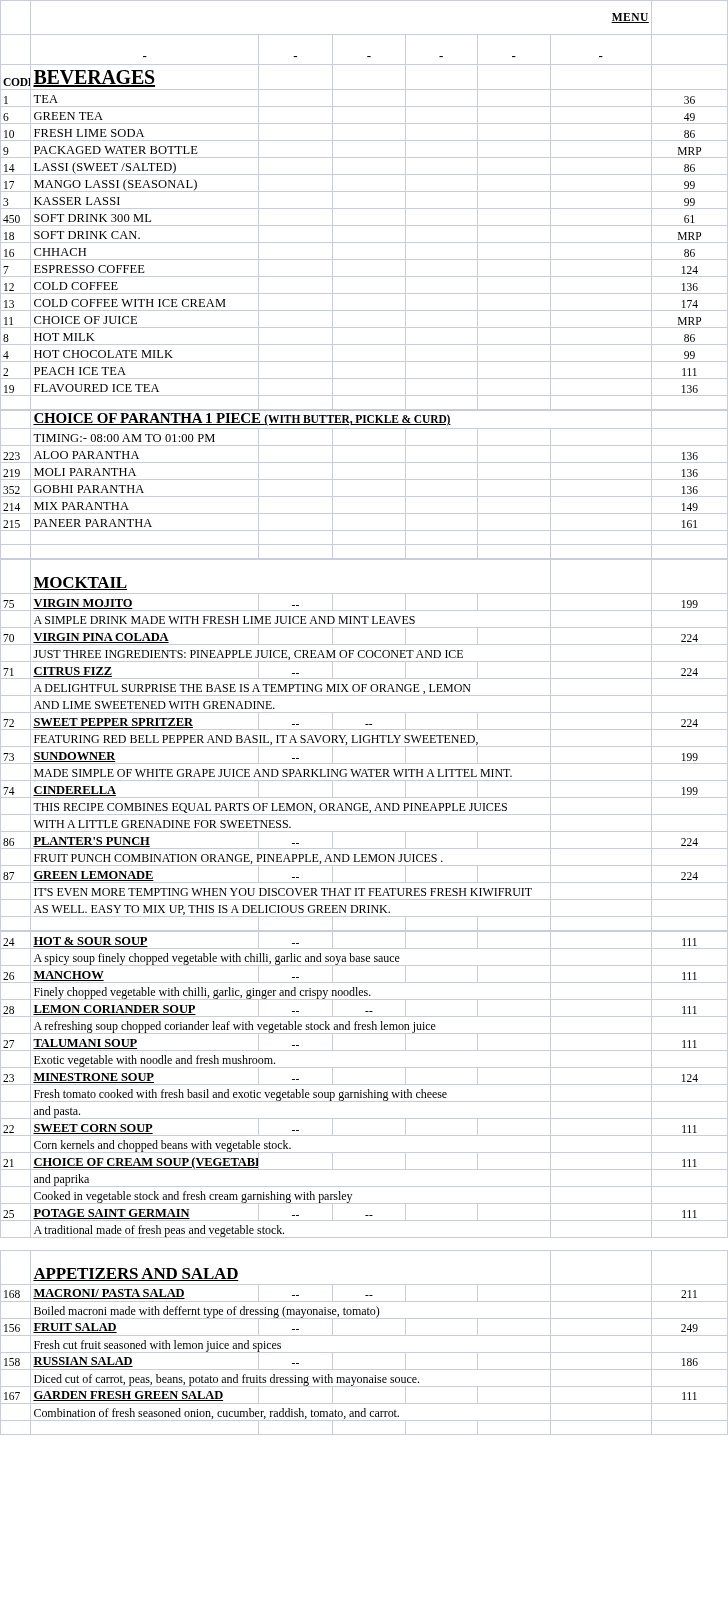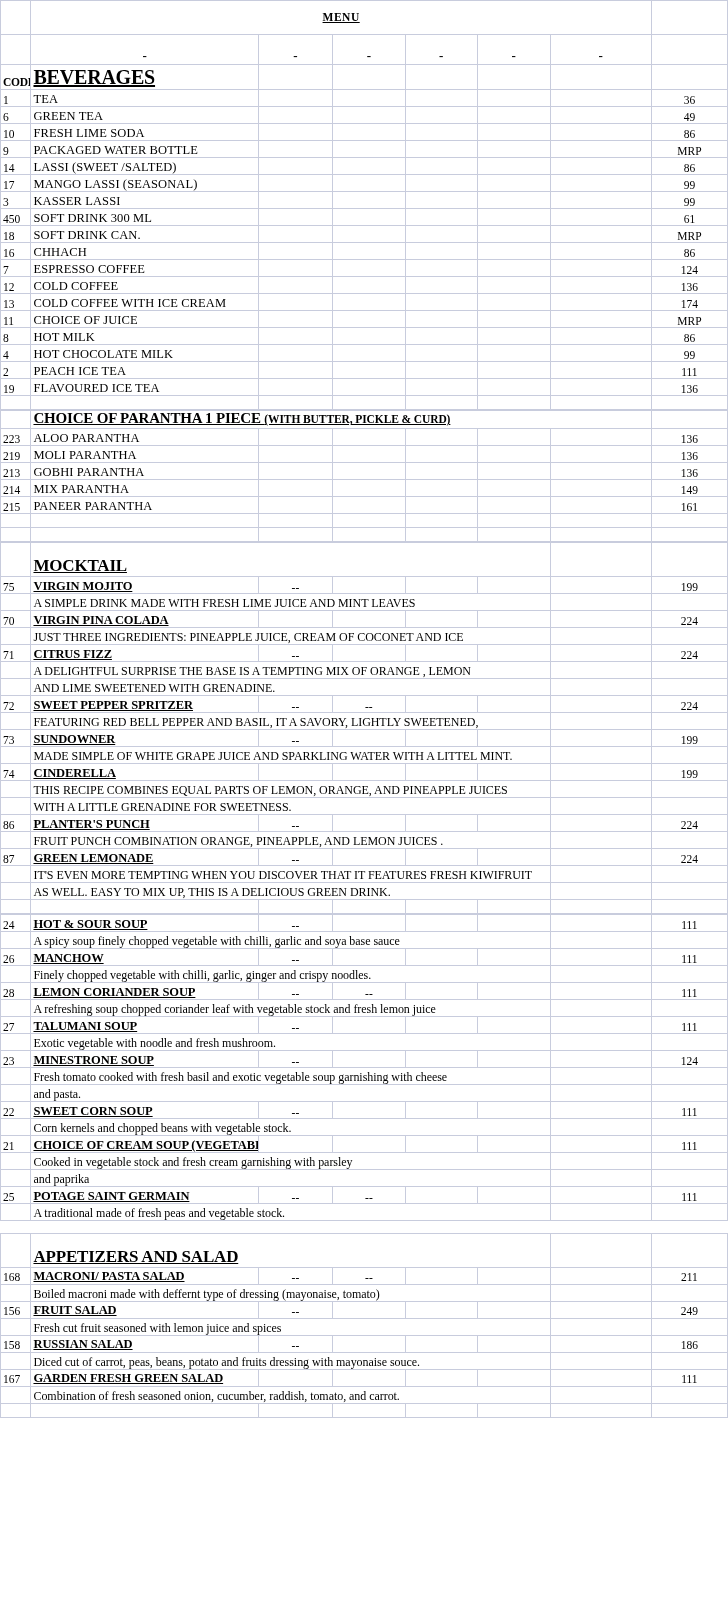--- a/index.html
+++ b/index.html
@@ -61,21 +61,21 @@
 
   
   td.dash {
     text-align: center;
     color: #000;
     font-size: 11px;
   }
   td.dash::after { content: "-"; }
 
   
-  tr.title-row td { height: 34px; vertical-align: middle; }
+  tr.title-row td { height: 34px; vertical-align: middle; text-align: right; }
   .menu-title {
     text-align: center;
     font-size: 26px;
     font-weight: bold;
     letter-spacing: 0.5px;
     text-decoration: underline;
     font-family: "Liberation Serif", "DejaVu Serif", serif;
   }
 
   
@@ -404,41 +404,51 @@
         <col class="c-x5">
         <col class="c-price">
     </colgroup>
     <tbody id="parantha-body">
         <tr class="subsection-row">
           <td class="code"></td>
           <td class="name" colspan="6"><span class="subsection-title">CHOICE OF PARANTHA 1 PIECE </span><span class="subsection-note">(WITH BUTTER, PICKLE &amp; CURD)</span></td>
           <td class="price"></td>
         </tr>
         <tr>
+          <td class="code"></td>
+          <td class="name"><span class="item-plain">TIMING:- 08:00 AM TO 01:00 PM</span></td>
+          <td class="blankcell"></td>
+          <td class="blankcell"></td>
+          <td class="blankcell"></td>
+          <td class="blankcell"></td>
+          <td class="blankcell"></td>
+          <td class="price"></td>
+        </tr>
+        <tr>
           <td class="code">223</td>
           <td class="name"><span class="item-plain">ALOO PARANTHA</span></td>
           <td class="blankcell"></td>
           <td class="blankcell"></td>
           <td class="blankcell"></td>
           <td class="blankcell"></td>
           <td class="blankcell"></td>
           <td class="price">136</td>
         </tr>
         <tr>
           <td class="code">219</td>
           <td class="name"><span class="item-plain">MOLI PARANTHA</span></td>
           <td class="blankcell"></td>
           <td class="blankcell"></td>
           <td class="blankcell"></td>
           <td class="blankcell"></td>
           <td class="blankcell"></td>
           <td class="price">136</td>
         </tr>
         <tr>
-          <td class="code">213</td>
+          <td class="code">352</td>
           <td class="name"><span class="item-plain">GOBHI PARANTHA</span></td>
           <td class="blankcell"></td>
           <td class="blankcell"></td>
           <td class="blankcell"></td>
           <td class="blankcell"></td>
           <td class="blankcell"></td>
           <td class="price">136</td>
         </tr>
         <tr>
           <td class="code">214</td>
@@ -779,27 +789,27 @@
           <td class="name"><span class="item-title">CHOICE OF CREAM SOUP (VEGETABLE , TOMATO, MUSHROOM, ALMOND)</span></td>
           <td class="blankcell"></td>
           <td class="blankcell"></td>
           <td class="blankcell"></td>
           <td class="blankcell"></td>
           <td class="blankcell"></td>
           <td class="price">111</td>
         </tr>
         <tr>
           <td class="code"></td>
+          <td class="name" colspan="5"><span class="desc-sentence">and paprika</span></td>
+          <td class="blankcell"></td>
+          <td class="price"></td>
+        </tr>
+        <tr>
+          <td class="code"></td>
           <td class="name" colspan="5"><span class="desc-sentence">Cooked in vegetable stock and fresh cream garnishing with parsley</span></td>
-          <td class="blankcell"></td>
-          <td class="price"></td>
-        </tr>
-        <tr>
-          <td class="code"></td>
-          <td class="name" colspan="5"><span class="desc-sentence">and paprika</span></td>
           <td class="blankcell"></td>
           <td class="price"></td>
         </tr>
         <tr>
           <td class="code">25</td>
           <td class="name"><span class="item-title">POTAGE SAINT GERMAIN</span></td>
           <td class="dash">-</td>
           <td class="dash">-</td>
           <td class="blankcell"></td>
           <td class="blankcell"></td>

